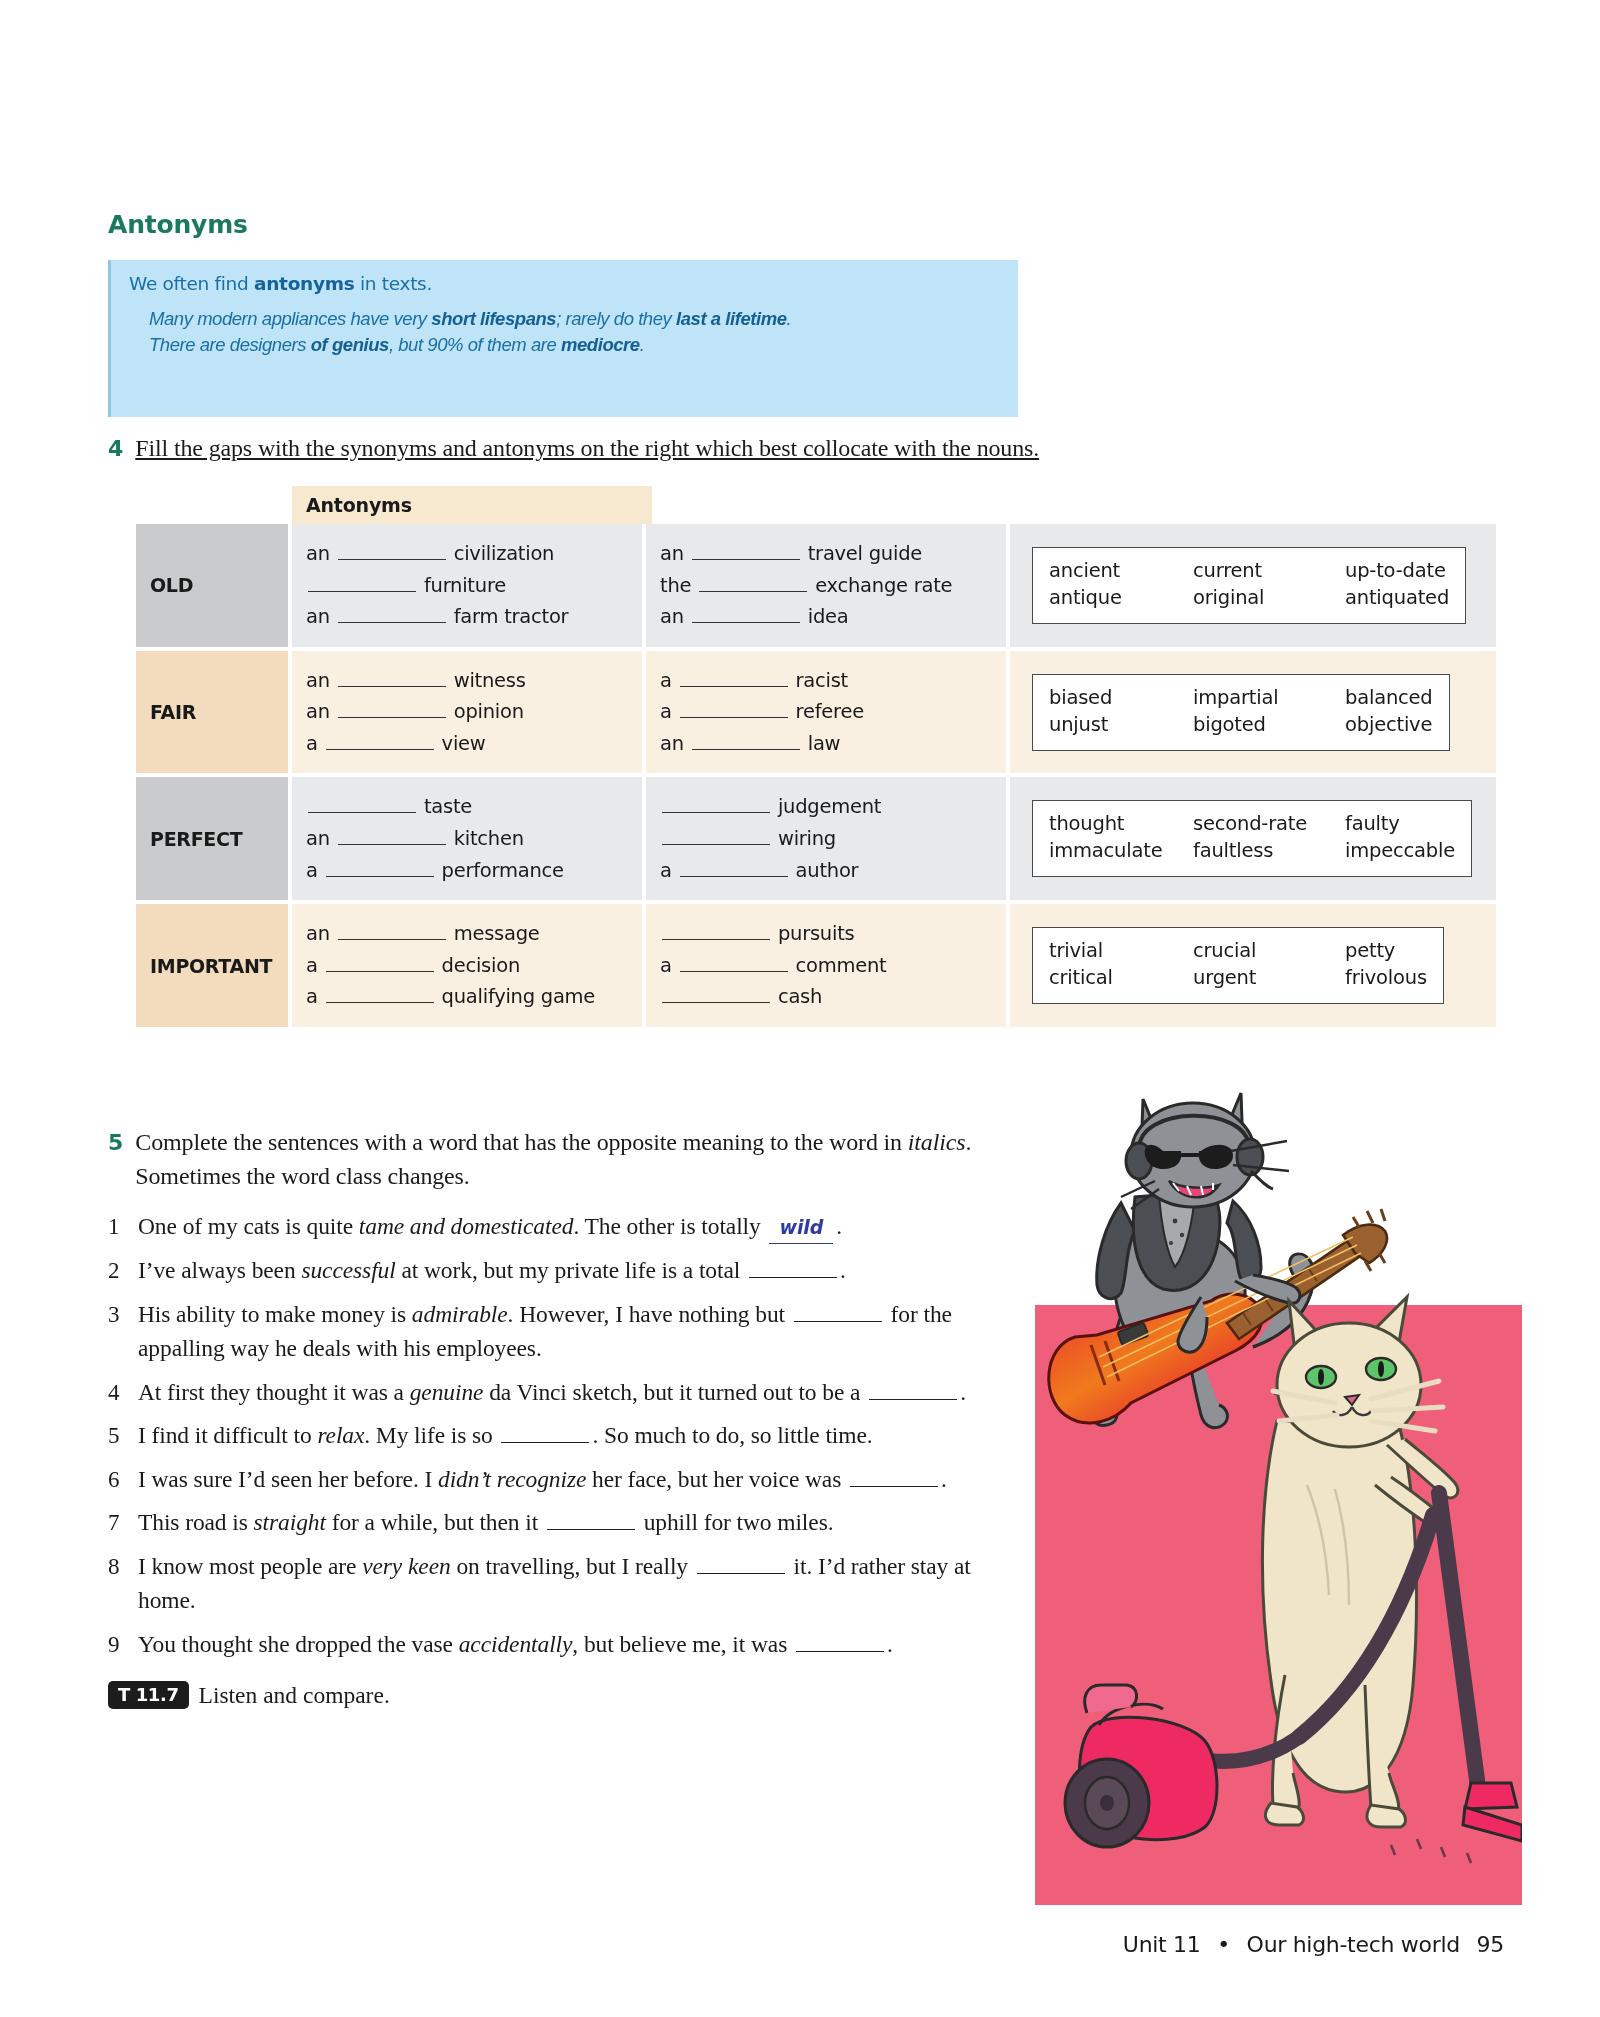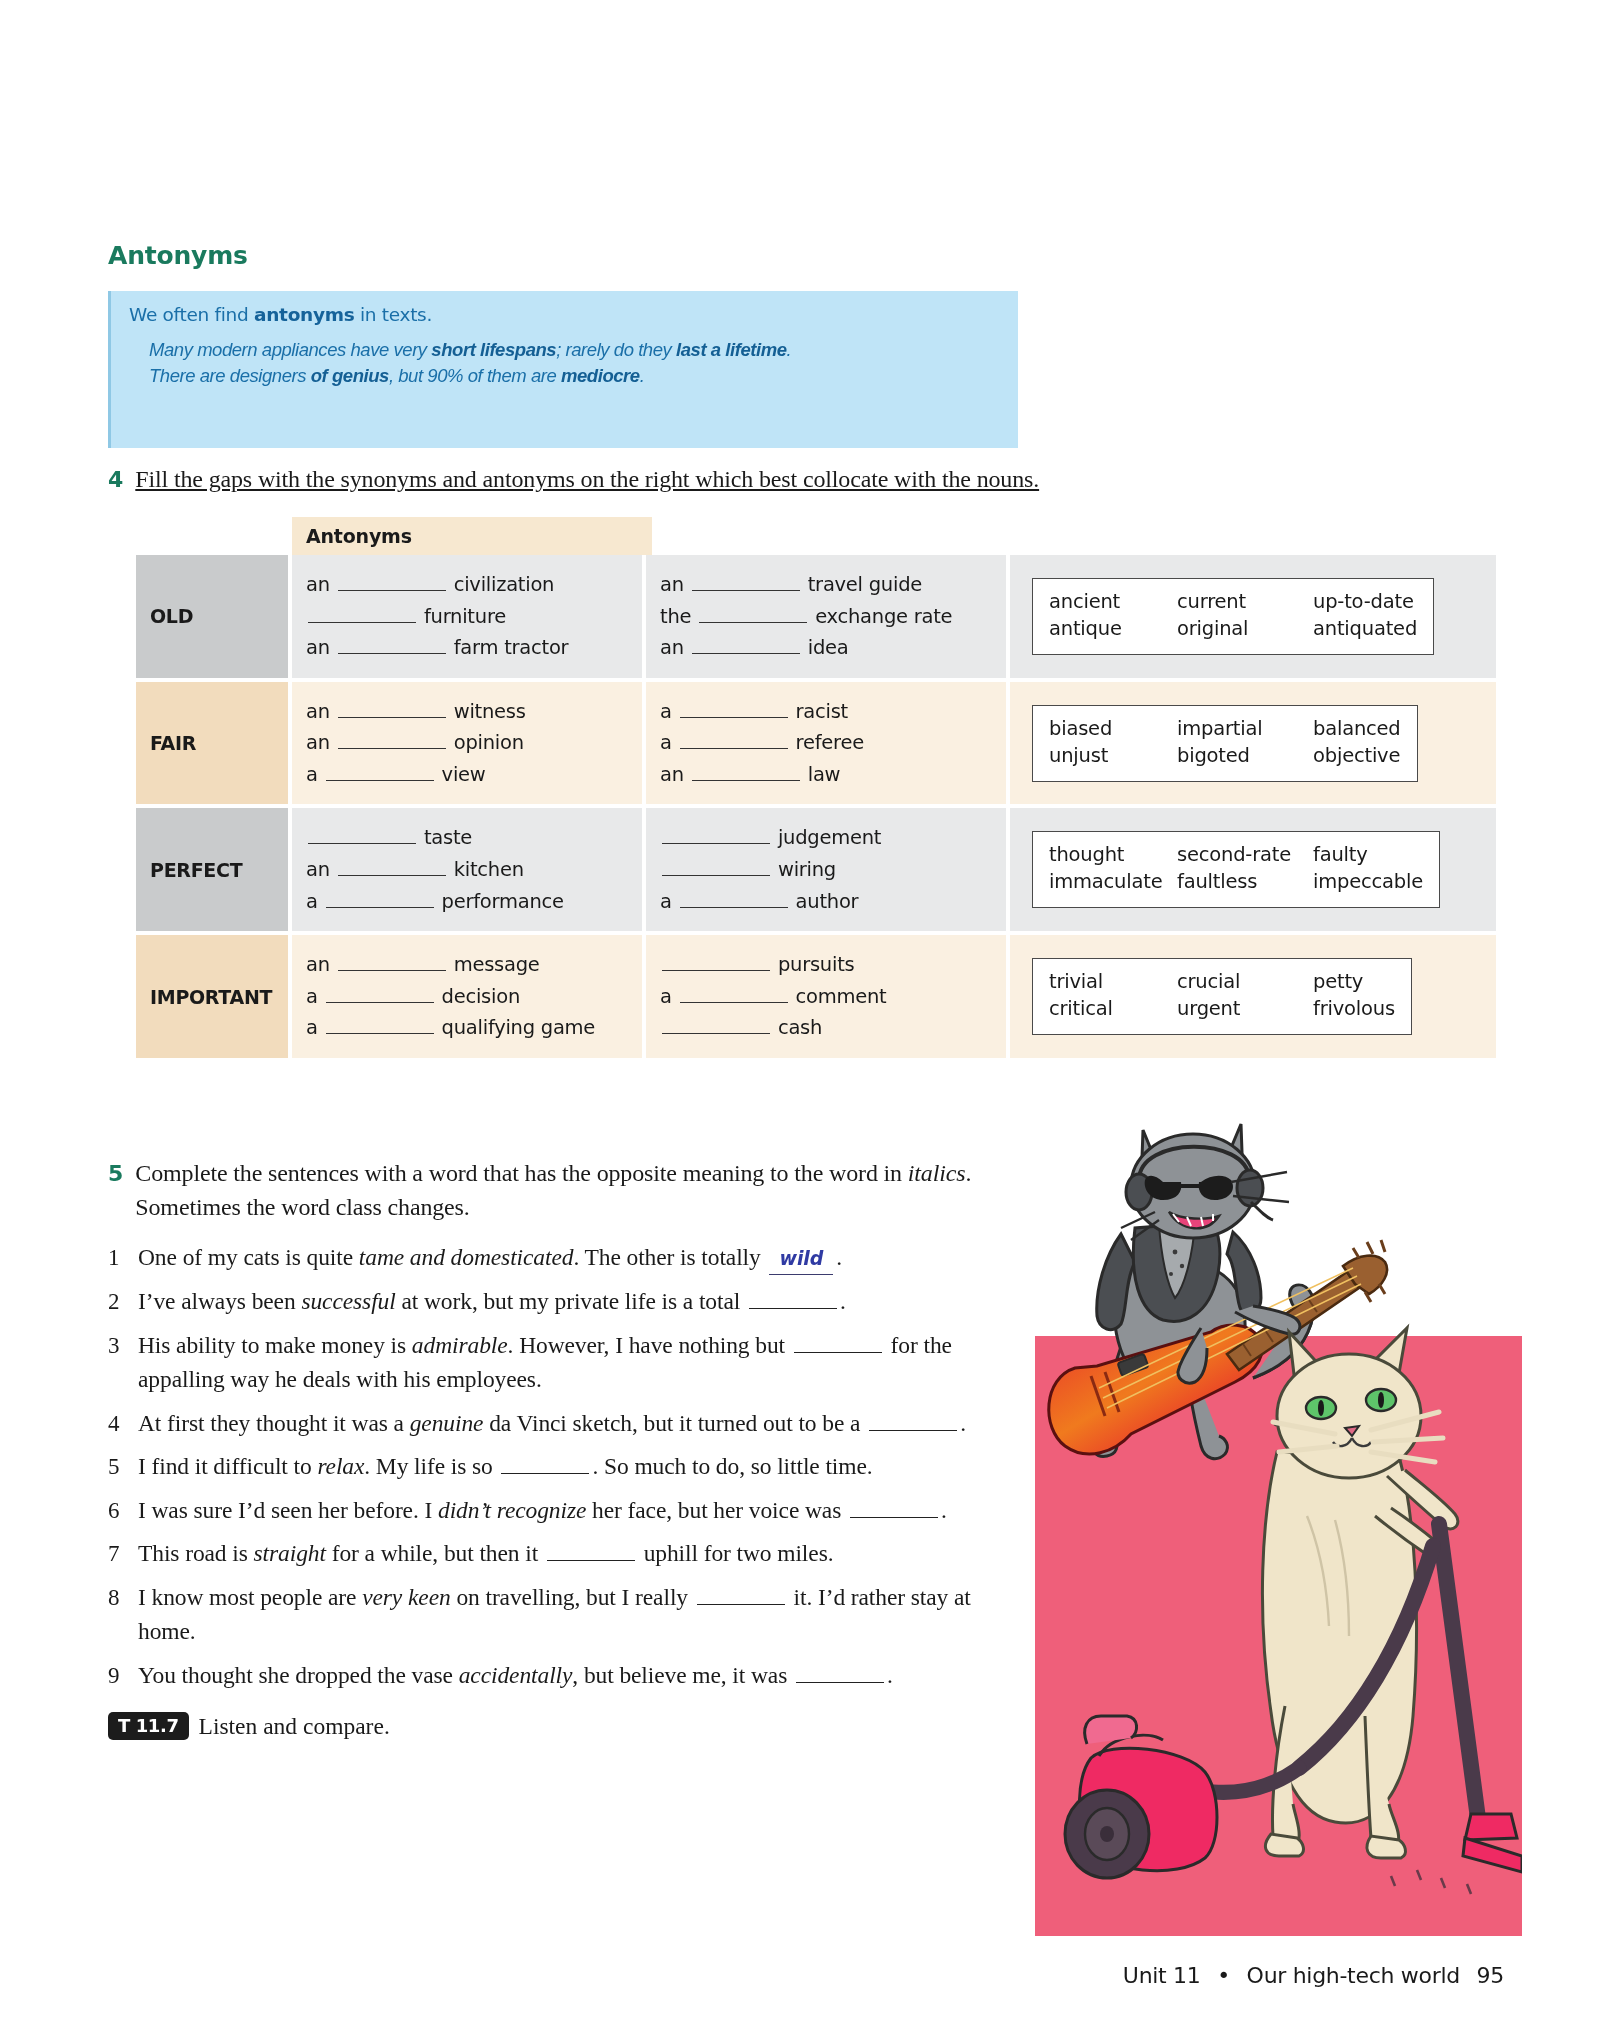--- a/index.html
+++ b/index.html
@@ -13,21 +13,20 @@
     position: relative;
     font-family: "Liberation Serif", serif;
     color: #1a1a1a;
     overflow: hidden;
   }
 
   .page {
     position: absolute;
     inset: 0;
     background: #fff;
-    margin-top: 31px;
   }
 
   
   .section-heading {
     position: absolute;
     left: 108px;
     top: 210px;
     font-family: "DejaVu Sans", sans-serif;
     font-weight: bold;
     font-size: 25px;
@@ -163,21 +162,21 @@
   .bank {
     background: #ffffff;
     border: 1.5px solid #4a4a4a;
     padding: 10px 16px 11px 16px;
     display: grid;
     grid-template-columns: 128px 136px auto;
     font-family: "DejaVu Sans", sans-serif;
     font-size: 19.5px;
     line-height: 1.38;
     letter-spacing: -0.2px;
-    column-gap: 0;
+    column-gap: 16px;
   }
 
   
   .tint-gray  { background: #e8e9ea; }
   .tint-cream { background: #faf0e1; }
   .catt-gray  { background: #c9cbcc; }
   .catt-cream { background: #f2dcbd; }
 
   
   .ex5 {

